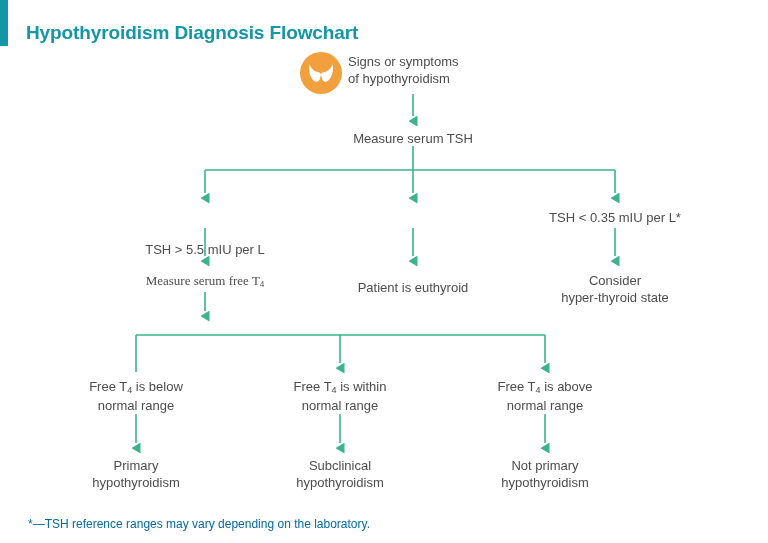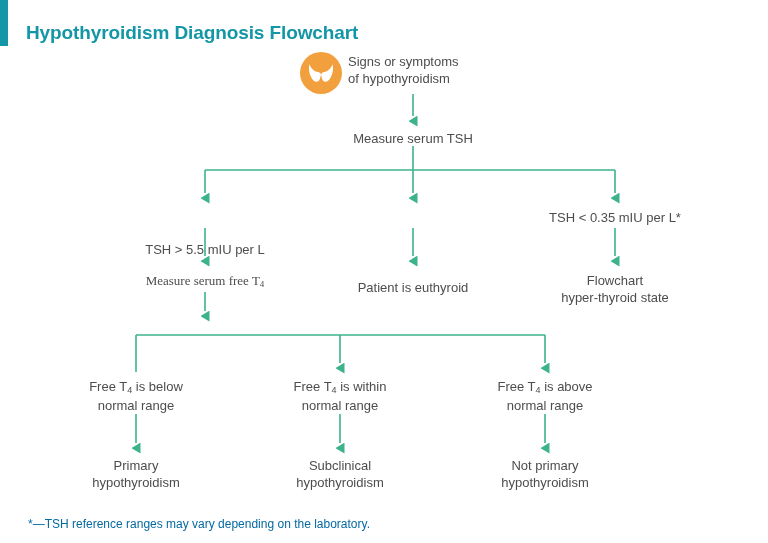--- a/index.html
+++ b/index.html
@@ -145,21 +145,21 @@
   <div class="node" style="left:313px; top:130px; width:200px;">Measure serum TSH</div>
 
   <div class="node node-left-align" style="left:348px; top:53px; width:200px; text-align:left;">Signs or symptoms
 of hypothyroidism</div>
 
   <div class="node" style="left:105px; top:209px; width:200px;margin-top:32px;">TSH &gt; 5.5 mIU per L</div>
   <div class="node" style="left:515px; top:209px; width:200px;">TSH &lt; 0.35 mIU per L*</div>
 
   <div class="node" style="left:105px; top:272px; width:200px;font-family:Liberation Serif, serif;">Measure serum free T<sub>4</sub></div>
   <div class="node" style="left:313px; top:272px; width:200px;margin-top:7px;">Patient is euthyroid</div>
-  <div class="node" style="left:515px; top:272px; width:200px;">Flowchart
+  <div class="node" style="left:515px; top:272px; width:200px;">Consider
 hyper-thyroid state</div>
 
   <div class="node" style="left:36px; top:378px; width:200px;">Free T<sub>4</sub> is below
 normal range</div>
   <div class="node" style="left:240px; top:378px; width:200px;">Free T<sub>4</sub> is within
 normal range</div>
   <div class="node" style="left:445px; top:378px; width:200px;">Free T<sub>4</sub> is above
 normal range</div>
 
   <div class="node" style="left:36px; top:457px; width:200px;">Primary

